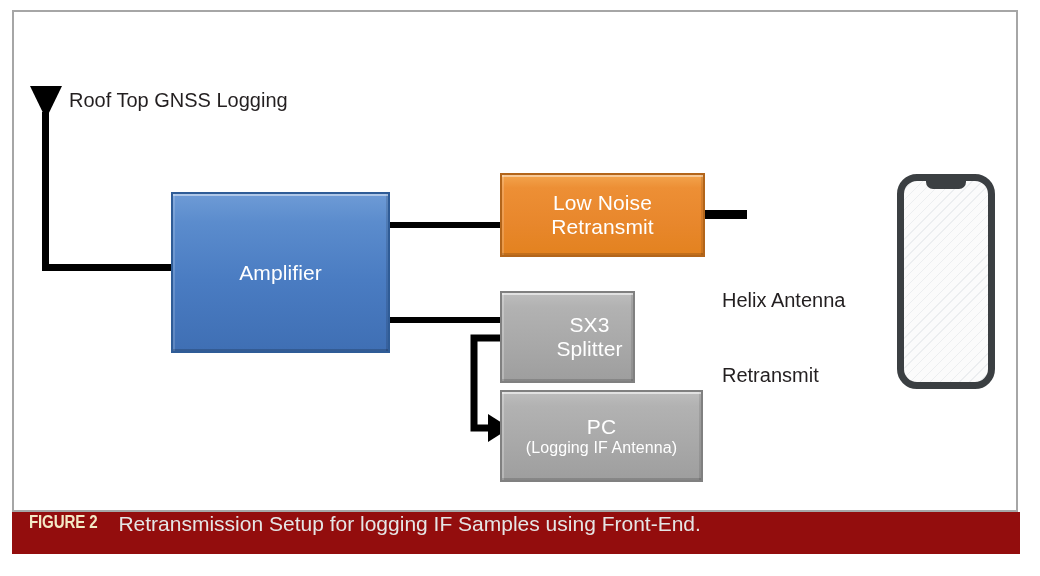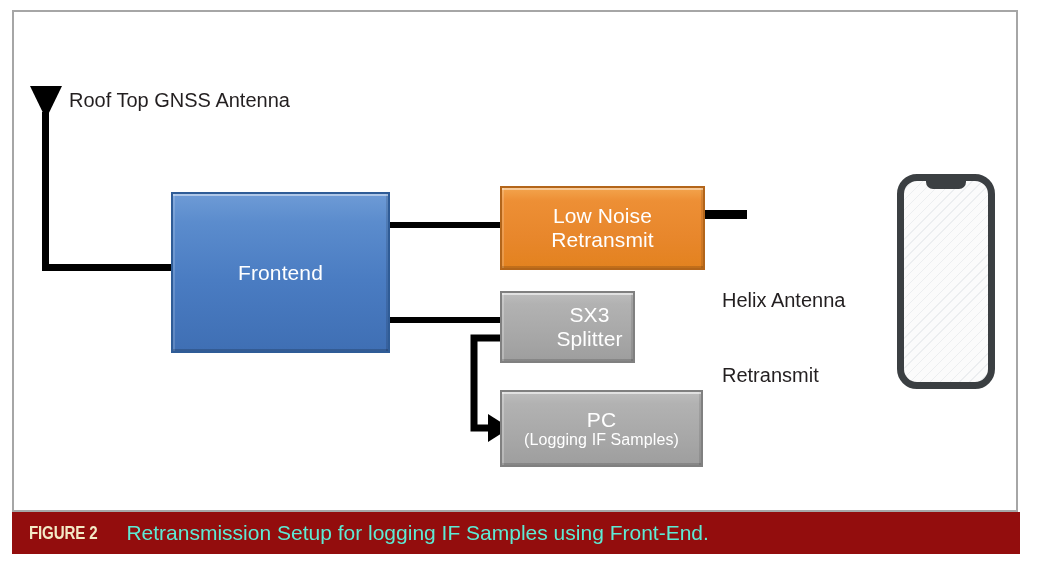--- a/index.html
+++ b/index.html
@@ -66,48 +66,48 @@
     background: linear-gradient(180deg, #6e9bd6 0%, #5b8ccd 18%, #4a7cc2 55%, #3f6fb4 100%);
     border: 2px solid #2f5c97;
     box-shadow: inset 0 2px 0 rgba(255,255,255,.45),
                 inset 0 -2px 0 rgba(0,0,0,.18),
                 inset 2px 0 0 rgba(255,255,255,.16),
                 inset -2px 0 0 rgba(0,0,0,.12);
     font-size: 21px;
   }
   .node-lna {
     left: 500px;
-    top: 186px;
+    top: 173px;
     width: 205px;
     height: 84px;
     background: linear-gradient(180deg, #f3a44d 0%, #ed8f35 16%, #e8872c 60%, #e3821f 100%);
     border: 2px solid #b3651a;
     box-shadow: inset 0 2px 0 rgba(255,255,255,.42),
                 inset 0 -2px 0 rgba(0,0,0,.15),
                 inset 2px 0 0 rgba(255,255,255,.18),
                 inset -2px 0 0 rgba(0,0,0,.10);
   }
   .node-sx3 {
     left: 500px;
     top: 291px;
     width: 135px;
-    height: 72px;
+    height: 92px;
     background: linear-gradient(180deg, #bdbdbd 0%, #b2b2b2 16%, #a8a8a8 60%, #9e9e9e 100%);
     border: 2px solid #808080;
     box-shadow: inset 0 2px 0 rgba(255,255,255,.55),
                 inset 0 -2px 0 rgba(0,0,0,.15),
                 inset 2px 0 0 rgba(255,255,255,.25),
                 inset -2px 0 0 rgba(0,0,0,.10);
     padding-left: 44px;
   }
   .node-pc {
     left: 500px;
     top: 390px;
     width: 203px;
-    height: 77px;
+    height: 92px;
     background: linear-gradient(180deg, #bdbdbd 0%, #b2b2b2 16%, #a8a8a8 60%, #9e9e9e 100%);
     border: 2px solid #808080;
     box-shadow: inset 0 2px 0 rgba(255,255,255,.55),
                 inset 0 -2px 0 rgba(0,0,0,.15),
                 inset 2px 0 0 rgba(255,255,255,.25),
                 inset -2px 0 0 rgba(0,0,0,.10);
   }
 
   
   .wire {
@@ -176,82 +176,81 @@
 
   
   .caption {
     position: absolute;
     left: 12px;
     top: 512px;
     width: 1008px;
     height: 42px;
     background: #930d0d;
     display: flex;
-    align-items: center;
     box-sizing: border-box;
     padding-left: 17px;
   }
   .caption-tag {
     color: #f3e9c6;
     font-size: 18px;
     font-weight: bold;
     letter-spacing: -.2px;
     transform: scaleX(.84);
     transform-origin: left center;
     white-space: pre;
   }
   .caption-text {
-    color: #5eead4;
+    color: #e5e5e5;
     font-size: 21px;
-    margin-left: 16px;
+    margin-left: 8px;
     white-space: pre;
   }
 </style>
 </head>
 <body>
 
 <div id="figure-root">
 
   <div class="frame"></div>
 
   <div class="canvas">
 
     <div class="antenna-head"></div>
     <div class="wire wire-antenna-down"></div>
     <div class="wire wire-antenna-right"></div>
-    <div class="label label-roof">Roof Top GNSS Antenna</div>
+    <div class="label label-roof">Roof Top GNSS Logging</div>
 
     <div class="wire wire-split-lna"></div>
 
     <div class="wire wire-split-sx3"></div>
 
     <div class="wire wire-rt-stub"></div>
 
     <svg class="elbow" width="70" height="120" viewBox="0 0 70 120">
       <path d="M 46 8 L 12 8 L 12 98 L 30 98" fill="none" stroke="#000000" stroke-width="7" stroke-linecap="butt"></path>
       <path d="M 26 84 L 48 98 L 26 112 Z" fill="#000000"></path>
     </svg>
 
     <div class="node node-splitter">
-      <span class="t1">Frontend</span>
+      <span class="t1">Amplifier</span>
     </div>
 
     <div class="node node-lna">
       <span class="t1">Low Noise</span>
       <span class="t2">Retransmit</span>
     </div>
 
     <div class="node node-sx3">
       <span class="t1">SX3</span>
       <span class="t2">Splitter</span>
     </div>
 
     <div class="node node-pc">
       <span class="t1">PC</span>
-      <span class="small">(Logging IF Samples)</span>
+      <span class="small">(Logging IF Antenna)</span>
     </div>
 
     <div class="label label-rt">
       <div>Helix Antenna</div>
       <div>Retransmit</div>
     </div>
 
     <div class="phone">
       <div class="phone-notch"></div>
     </div>

